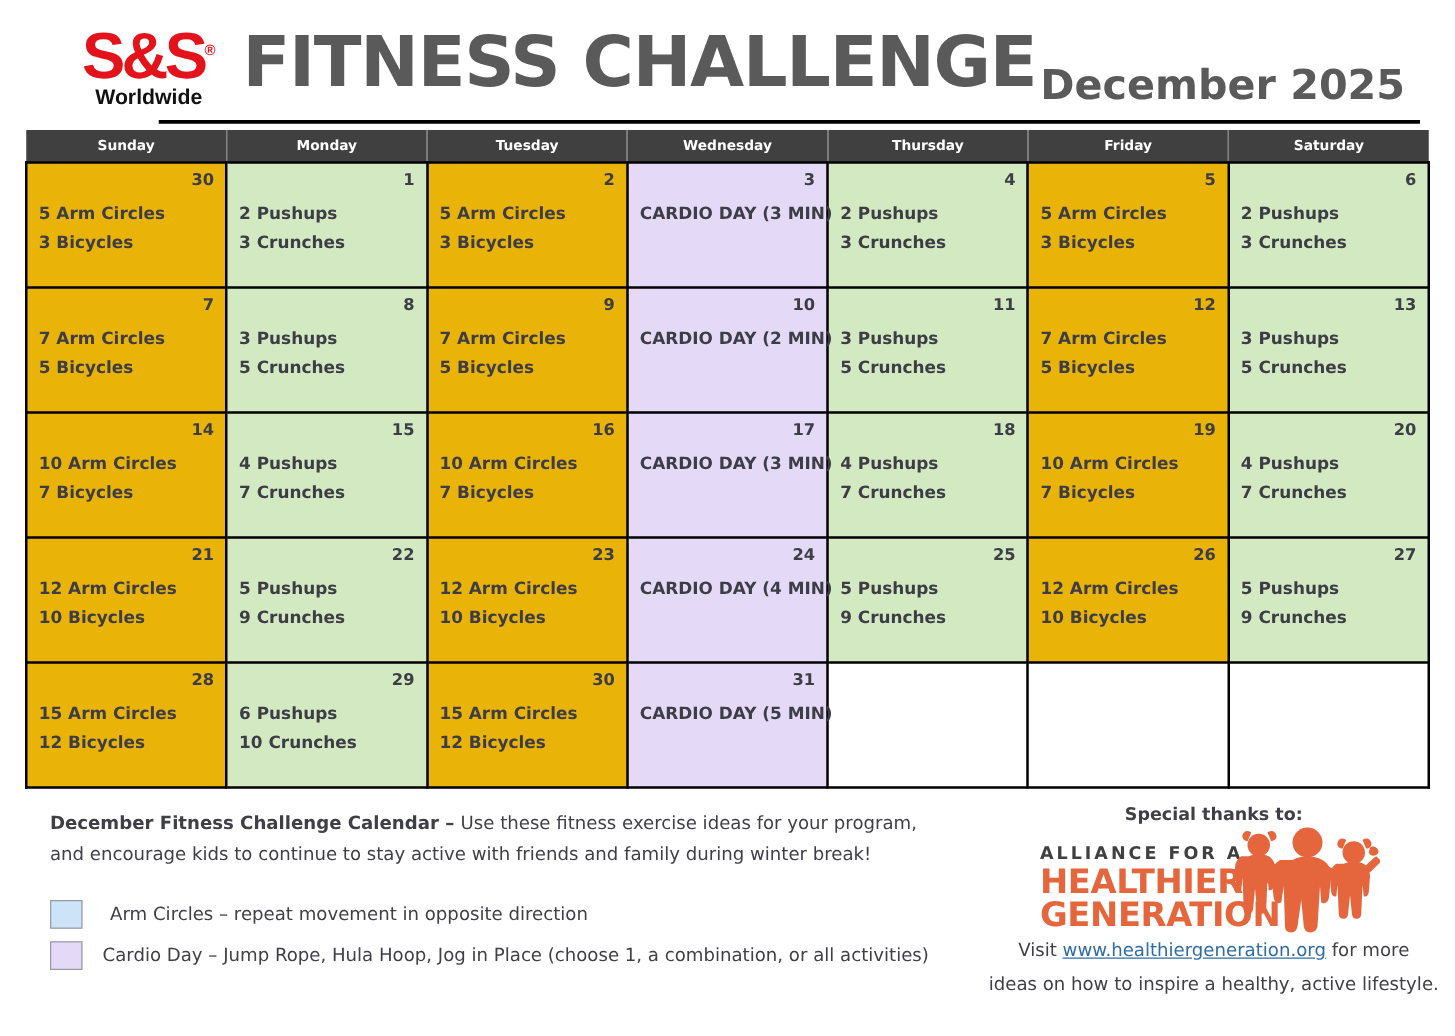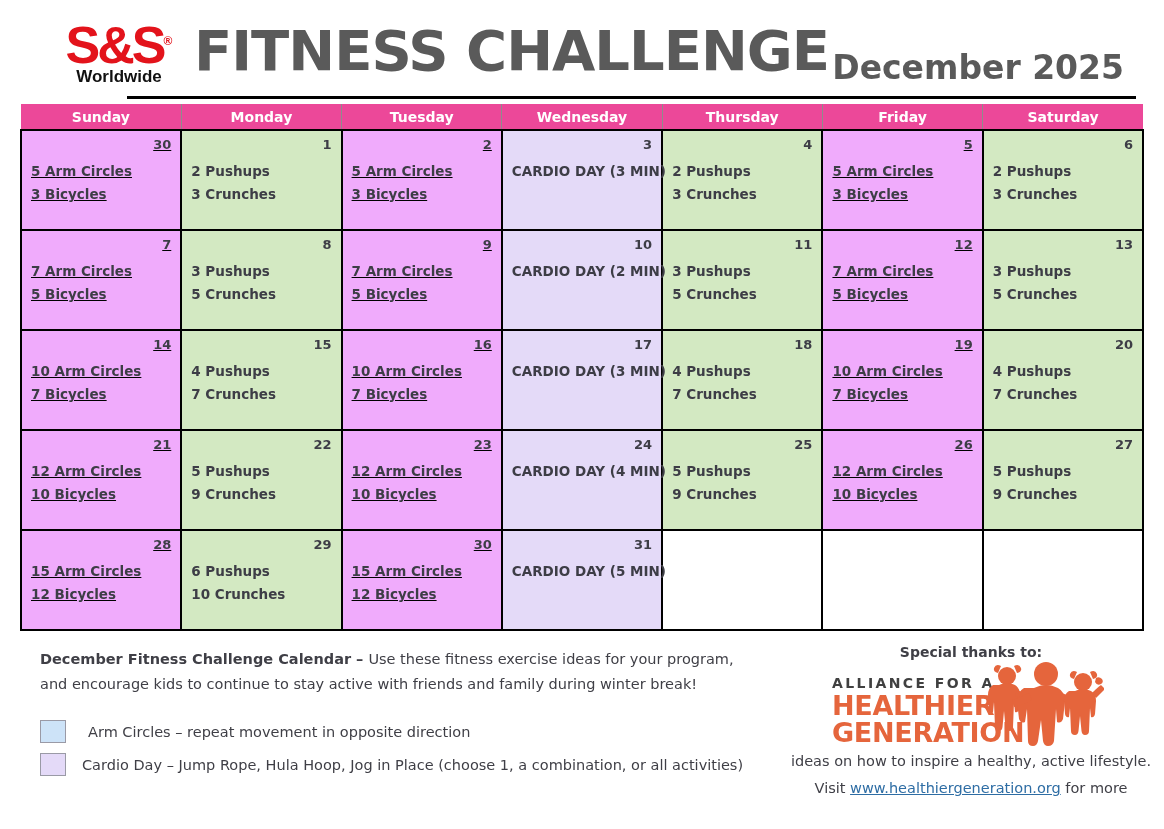--- a/index.html
+++ b/index.html
@@ -83,40 +83,40 @@
 
   
   .calendar {
     position: absolute;
     left: 20px; top: 104px;
     width: 1124px;
     border-collapse: collapse;
     table-layout: fixed;
   }
   .calendar th {
-    background: #ec4899;
+    background: #404040;
     color: #ffffff;
     font-family: "DejaVu Sans", sans-serif;
     font-weight: bold;
-    font-size: 14px;
+    font-size: 11px;
     height: 26px;
     text-align: center;
     border-left: 1px solid #8e8c8c;
     border-right: 1px solid #8e8c8c;
   }
   .calendar th:first-child { border-left: none; }
   .calendar th:last-child { border-right: none; }
   .calendar td {
     border: 2px solid #000000;
     height: 100px;
     vertical-align: top;
     padding: 6px 9px 4px 9px;
     background: #ffffff;
   }
-  td.blue   { background: #f0abfc; text-decoration: underline; }
+  td.blue   { background: #eab308; }
   td.green  { background: #d3e9c2; }
   td.purple { background: #e4daf8; }
   td.empty  { background: #ffffff; }
 
   .daynum {
     font-family: "DejaVu Sans", sans-serif;
     font-weight: bold;
     font-size: 13px;
     color: #3d3d46;
     text-align: right;
@@ -553,20 +553,20 @@
             <circle cx="97" cy="22" r="9"></circle>
             <path d="M91 12 q-5 -3 -7 2 q-1 4 4 5 z"></path>
             <path d="M104 12 q5 -3 7 2 q1 4 -4 5 z"></path>
             <path d="M89 31 q8 -4 16 0 q5 3 5 10 l-1 13 q-1 4 -4 3 l-1 -9 l-1 23 q0 4 -4 4 q-3 0 -3.5 -4 l-1.5 -15 l-1.5 15 q-.5 4 -3.5 4 q-4 0 -4 -4 l-1 -23 l-1 9 q-3 1 -4 -3 l-1 -13 q0 -7 5 -10 z"></path>
             <path d="M106 33 q6 -6 9 -8 l4 4 q-4 4 -9 9 z"></path>
             <path d="M110 18 q3 -2 6 1 q2 3 -1 5 q-4 2 -6 -2 z"></path>
           </g>
         </svg>
       </div>
 
-      <div class="visit">ideas on how to inspire a healthy, active lifestyle.</div>
       <div class="visit">
         <span>Visit </span><span class="link">www.healthiergeneration.org</span><span> for more</span>
       </div>
+      <div class="visit">ideas on how to inspire a healthy, active lifestyle.</div>
     </div>
   </div>
 
 </div>
 
 </body></html>

